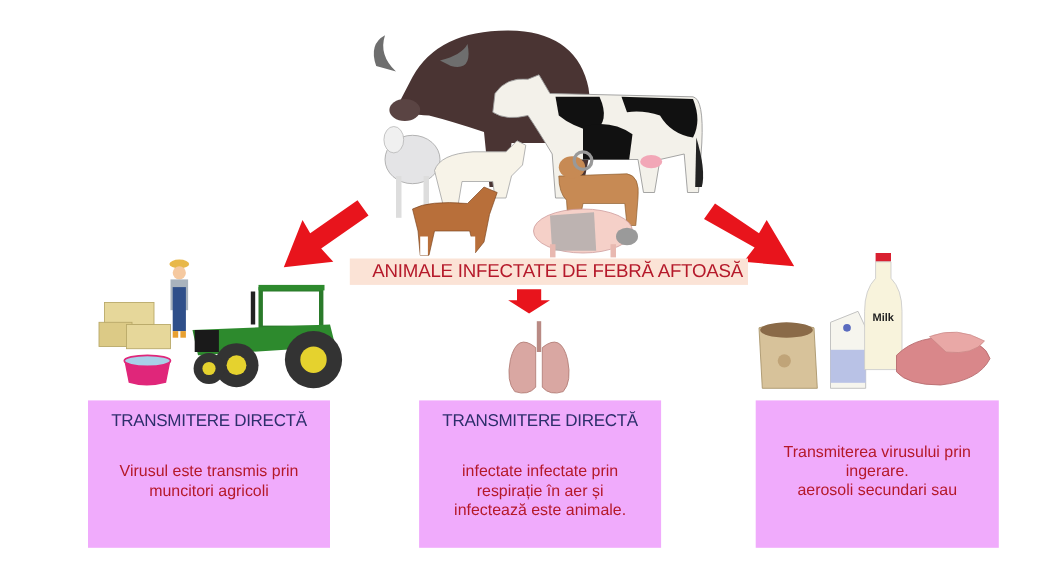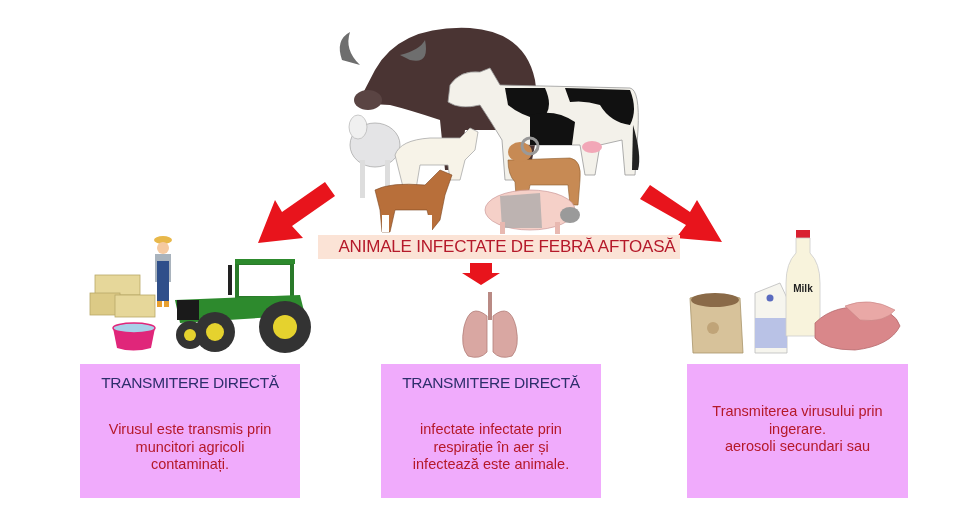--- a/index.html
+++ b/index.html
@@ -132,21 +132,20 @@
     <path d="M130 95 Q150 75 185 80 Q210 82 215 98 Q205 118 170 122 Q140 122 130 110 Z" fill="#d9878a" stroke="#b66a6d" stroke-width="0.8"></path>
     <path d="M160 78 Q185 68 210 82 Q200 95 175 92 Z" fill="#e9a8a6" stroke="#c78584" stroke-width="0.6"></path>
   </g>
 </svg>
 
 <div class="box" style="left:80px;top:364px;width:220px;height:134px;">
   <div class="box-title">TRANSMITERE DIRECTĂ</div>
   <div class="box-text">
     <div>Virusul este transmis prin</div>
     <div>muncitori agricoli</div>
-    <div>contaminați.</div>
   </div>
 </div>
 
 <div class="box" style="left:381px;top:364px;width:220px;height:134px;">
   <div class="box-title">TRANSMITERE DIRECTĂ</div>
   <div class="box-text">
     <div>infectate infectate prin</div>
     <div>respirație în aer și</div>
     <div>infectează este animale.</div>
   </div>

